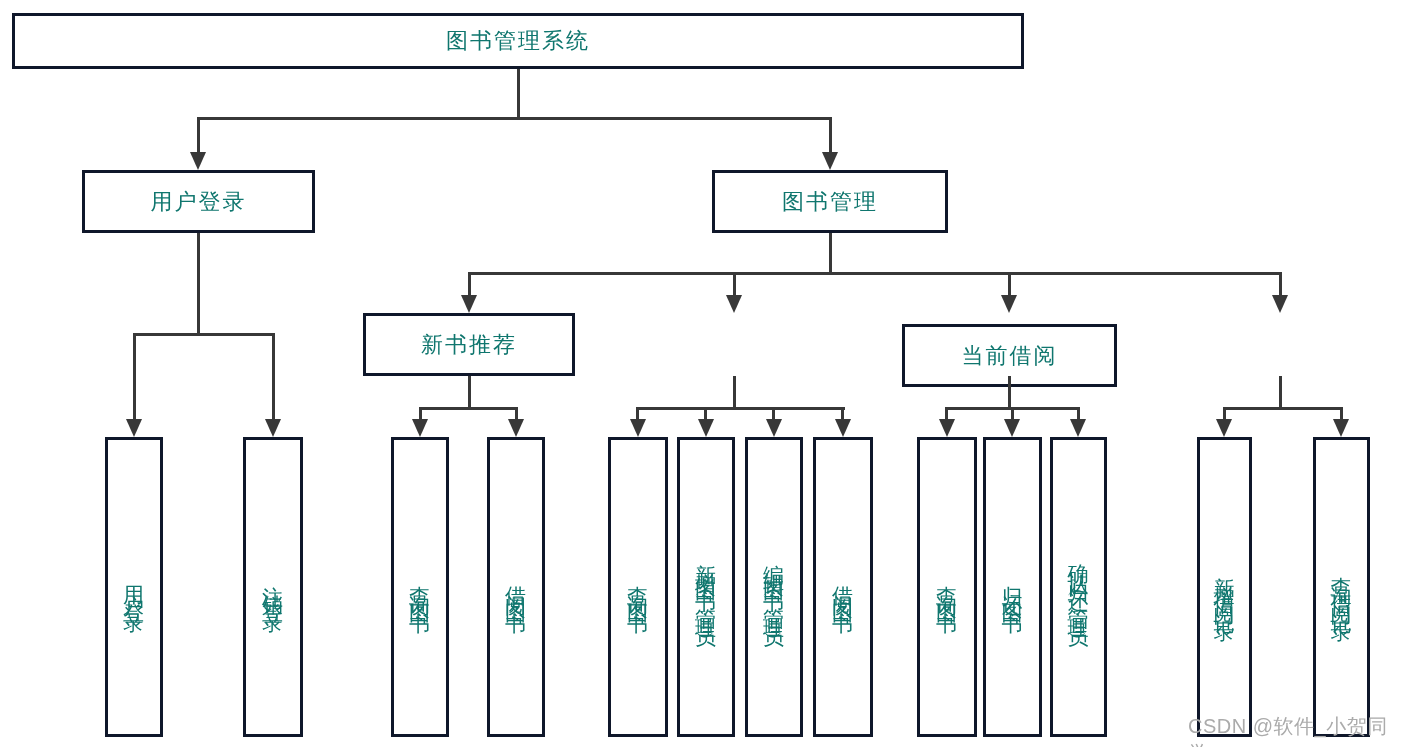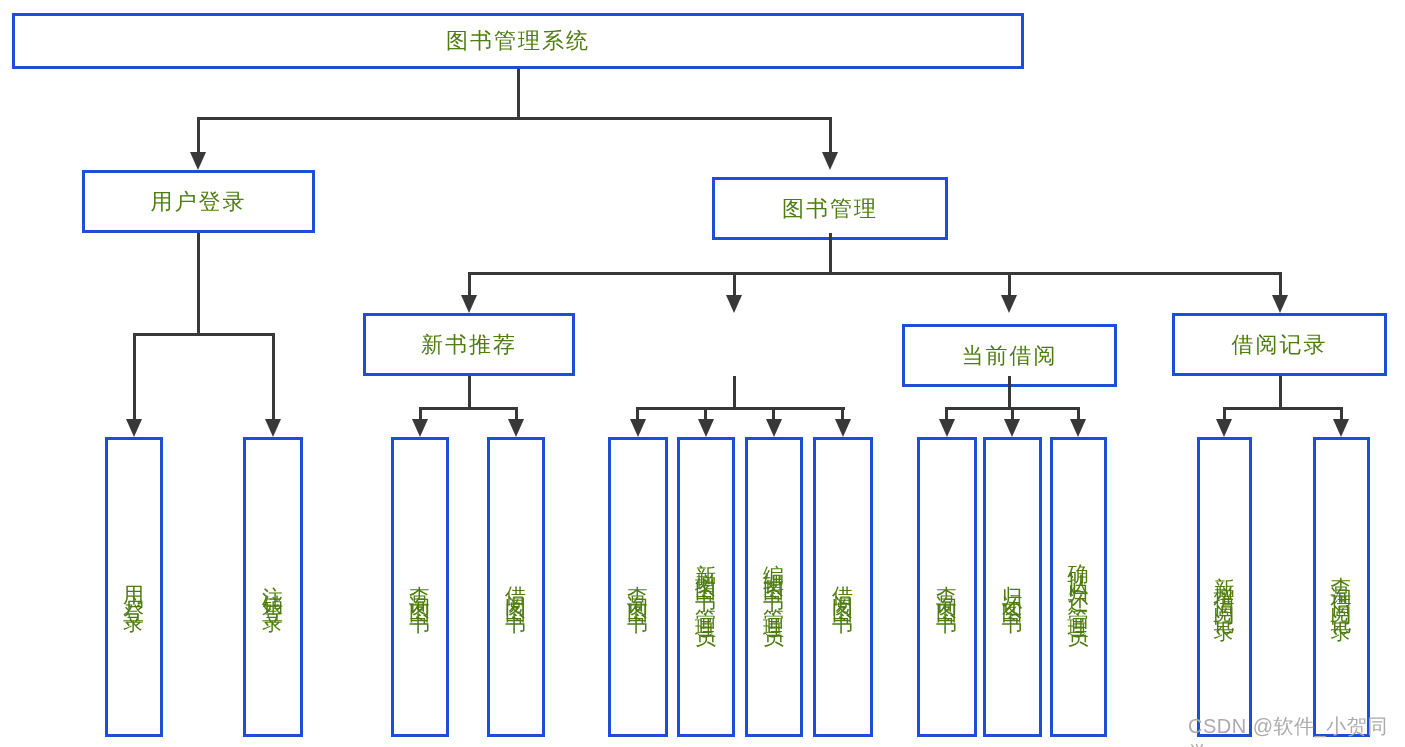--- a/index.html
+++ b/index.html
@@ -1,22 +1,22 @@
 <!DOCTYPE html>
 <html><head>
 <meta charset="utf-8">
 <style>
   html,body{margin:0;padding:0;background:#ffffff;}
   .stage{
     position:relative;width:1405px;height:747px;background:#ffffff;
     font-family:"Liberation Sans",sans-serif;overflow:hidden;
   }
   .node{
-    position:absolute;box-sizing:border-box;border:3px solid #1d4ed8;background:#ffffff;
-    color:#4d7c0f;display:flex;align-items:center;justify-content:center;
+    position:absolute;box-sizing:border-box;border:3px solid #0f172a;background:#ffffff;
+    color:#0f766e;display:flex;align-items:center;justify-content:center;
     font-size:22px;letter-spacing:2px;white-space:nowrap;
   }
   .leaf{
     writing-mode:vertical-rl;text-orientation:mixed;
     font-size:21px;letter-spacing:9px;line-height:1;padding:6px 0;
   }
   .vline,.hline{position:absolute;background:#383838;}
   .vline{width:3px;}
   .hline{height:3px;}
   .arrow{
@@ -30,28 +30,27 @@
 </style>
 </head>
 <body>
 
 <div class="stage">
 
   <div class="node" style="left:12px;top:13px;width:1012px;height:56px;">图书管理系统</div>
 
   <div class="node" style="left:82px;top:170px;width:233px;height:63px;">用户登录</div>
 
-  <div class="node" style="left:712px;top:170px;width:236px;height:63px;margin-top:7px;">图书管理</div>
+  <div class="node" style="left:712px;top:170px;width:236px;height:63px;">图书管理</div>
 
   <div class="node" style="left:363px;top:313px;width:212px;height:63px;">新书推荐</div>
 
 
   <div class="node" style="left:902px;top:313px;width:215px;height:63px;margin-top:11px;">当前借阅</div>
 
-  <div class="node" style="left:1172px;top:313px;width:215px;height:63px;">借阅记录</div>
 
   <div class="node leaf" style="left:105px;top:437px;width:58px;height:300px;">用户登录</div>
 
   <div class="node leaf" style="left:243px;top:437px;width:60px;height:300px;">注销登录</div>
 
   <div class="node leaf" style="left:391px;top:437px;width:58px;height:300px;">查询图书</div>
 
   <div class="node leaf" style="left:487px;top:437px;width:58px;height:300px;">借阅图书</div>
 
   <div class="node leaf" style="left:608px;top:437px;width:60px;height:300px;">查询图书</div>

